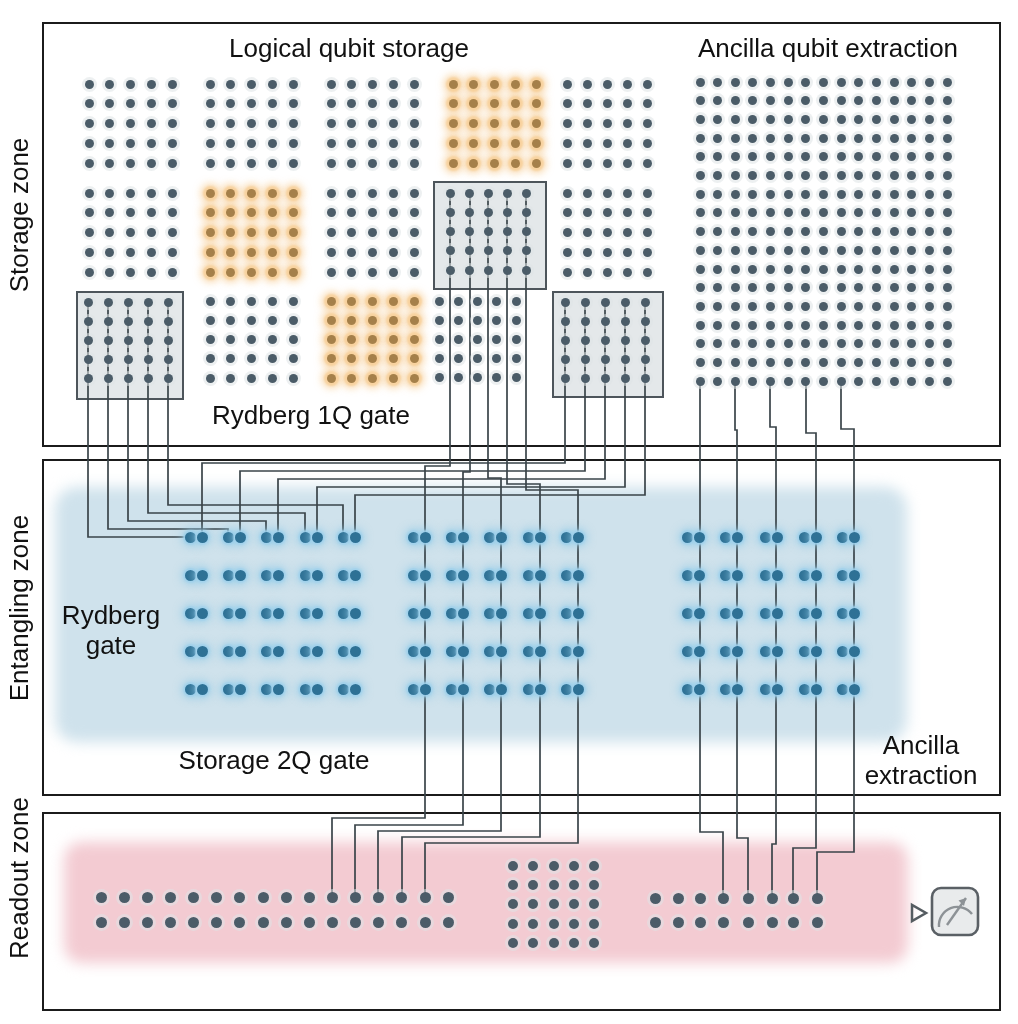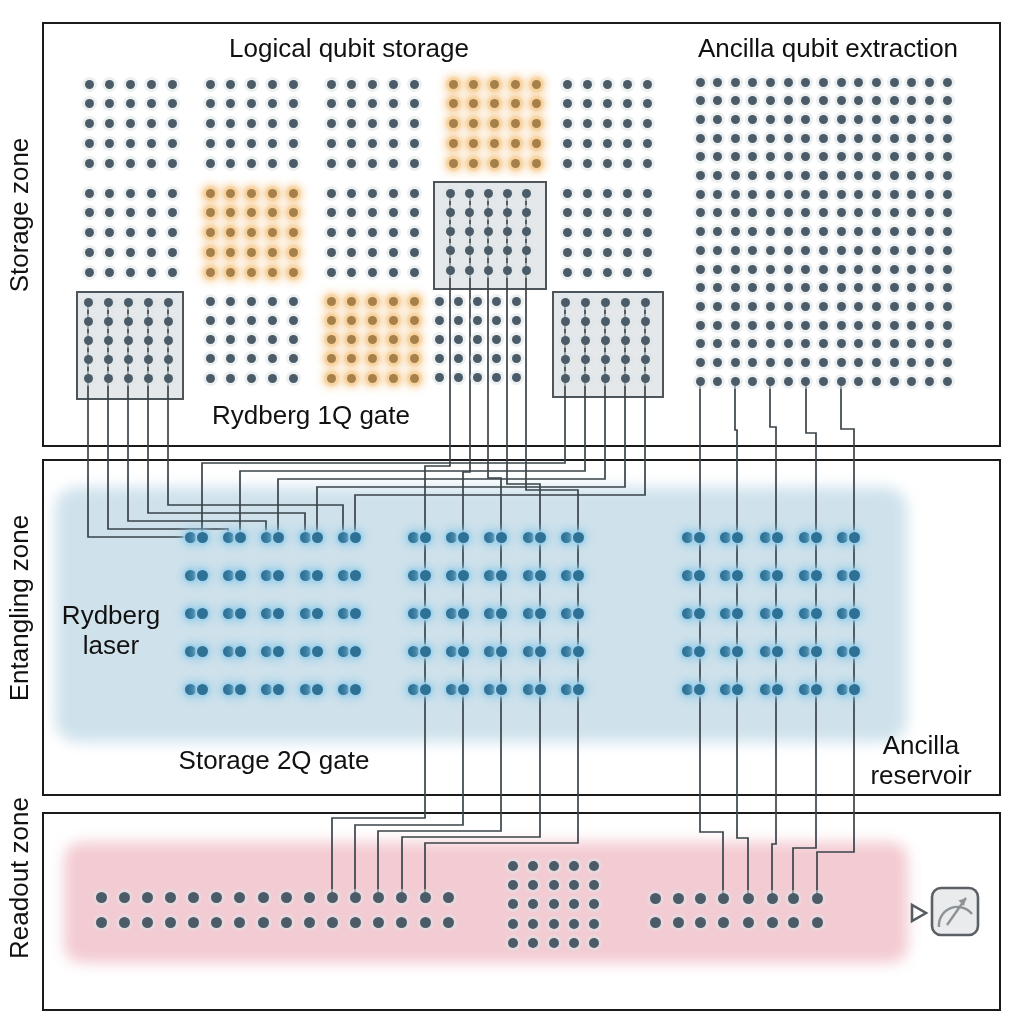--- a/index.html
+++ b/index.html
@@ -35,26 +35,26 @@
 <div id="canvas">
 
   <div class="lbl" id="lbl-storage-title">Logical qubit storage</div>
   <div class="lbl" id="lbl-ancilla-title">Ancilla qubit extraction</div>
   <div class="lbl rot" id="lbl-zone-storage">Storage zone</div>
   <div class="lbl rot" id="lbl-zone-entangling">Entangling zone</div>
   <div class="lbl rot" id="lbl-zone-readout">Readout zone</div>
   <div class="lbl" id="lbl-1q">Rydberg 1Q gate</div>
   <div class="lbl" id="lbl-rydberg">
     <span>Rydberg</span><br>
-    <span>laser</span>
+    <span>gate</span>
   </div>
   <div class="lbl" id="lbl-2q">Storage 2Q gate</div>
   <div class="lbl" id="lbl-syndrome">
     <span>Ancilla</span><br>
-    <span>reservoir</span>
+    <span>extraction</span>
   </div>
 
   <svg id="gauge" width="92" height="56" viewBox="0 0 92 56">
     <polygon points="6,21 6,37 20,29" fill="none" stroke="#555c61" stroke-width="2.5"></polygon>
     <rect x="26" y="4" width="46" height="47" rx="9" fill="#e9ebec" stroke="#5a6065" stroke-width="2.6"></rect>
     <path d="M 33 43 A 18.5 18.5 0 0 1 66 30" fill="none" stroke="#8d9296" stroke-width="2.4"></path>
     <line x1="41" y1="41" x2="60" y2="14" stroke="#8d9296" stroke-width="2.4"></line>
     <polygon points="60,14 52.5,16.5 58,22" fill="#8d9296"></polygon>
   </svg>
 

